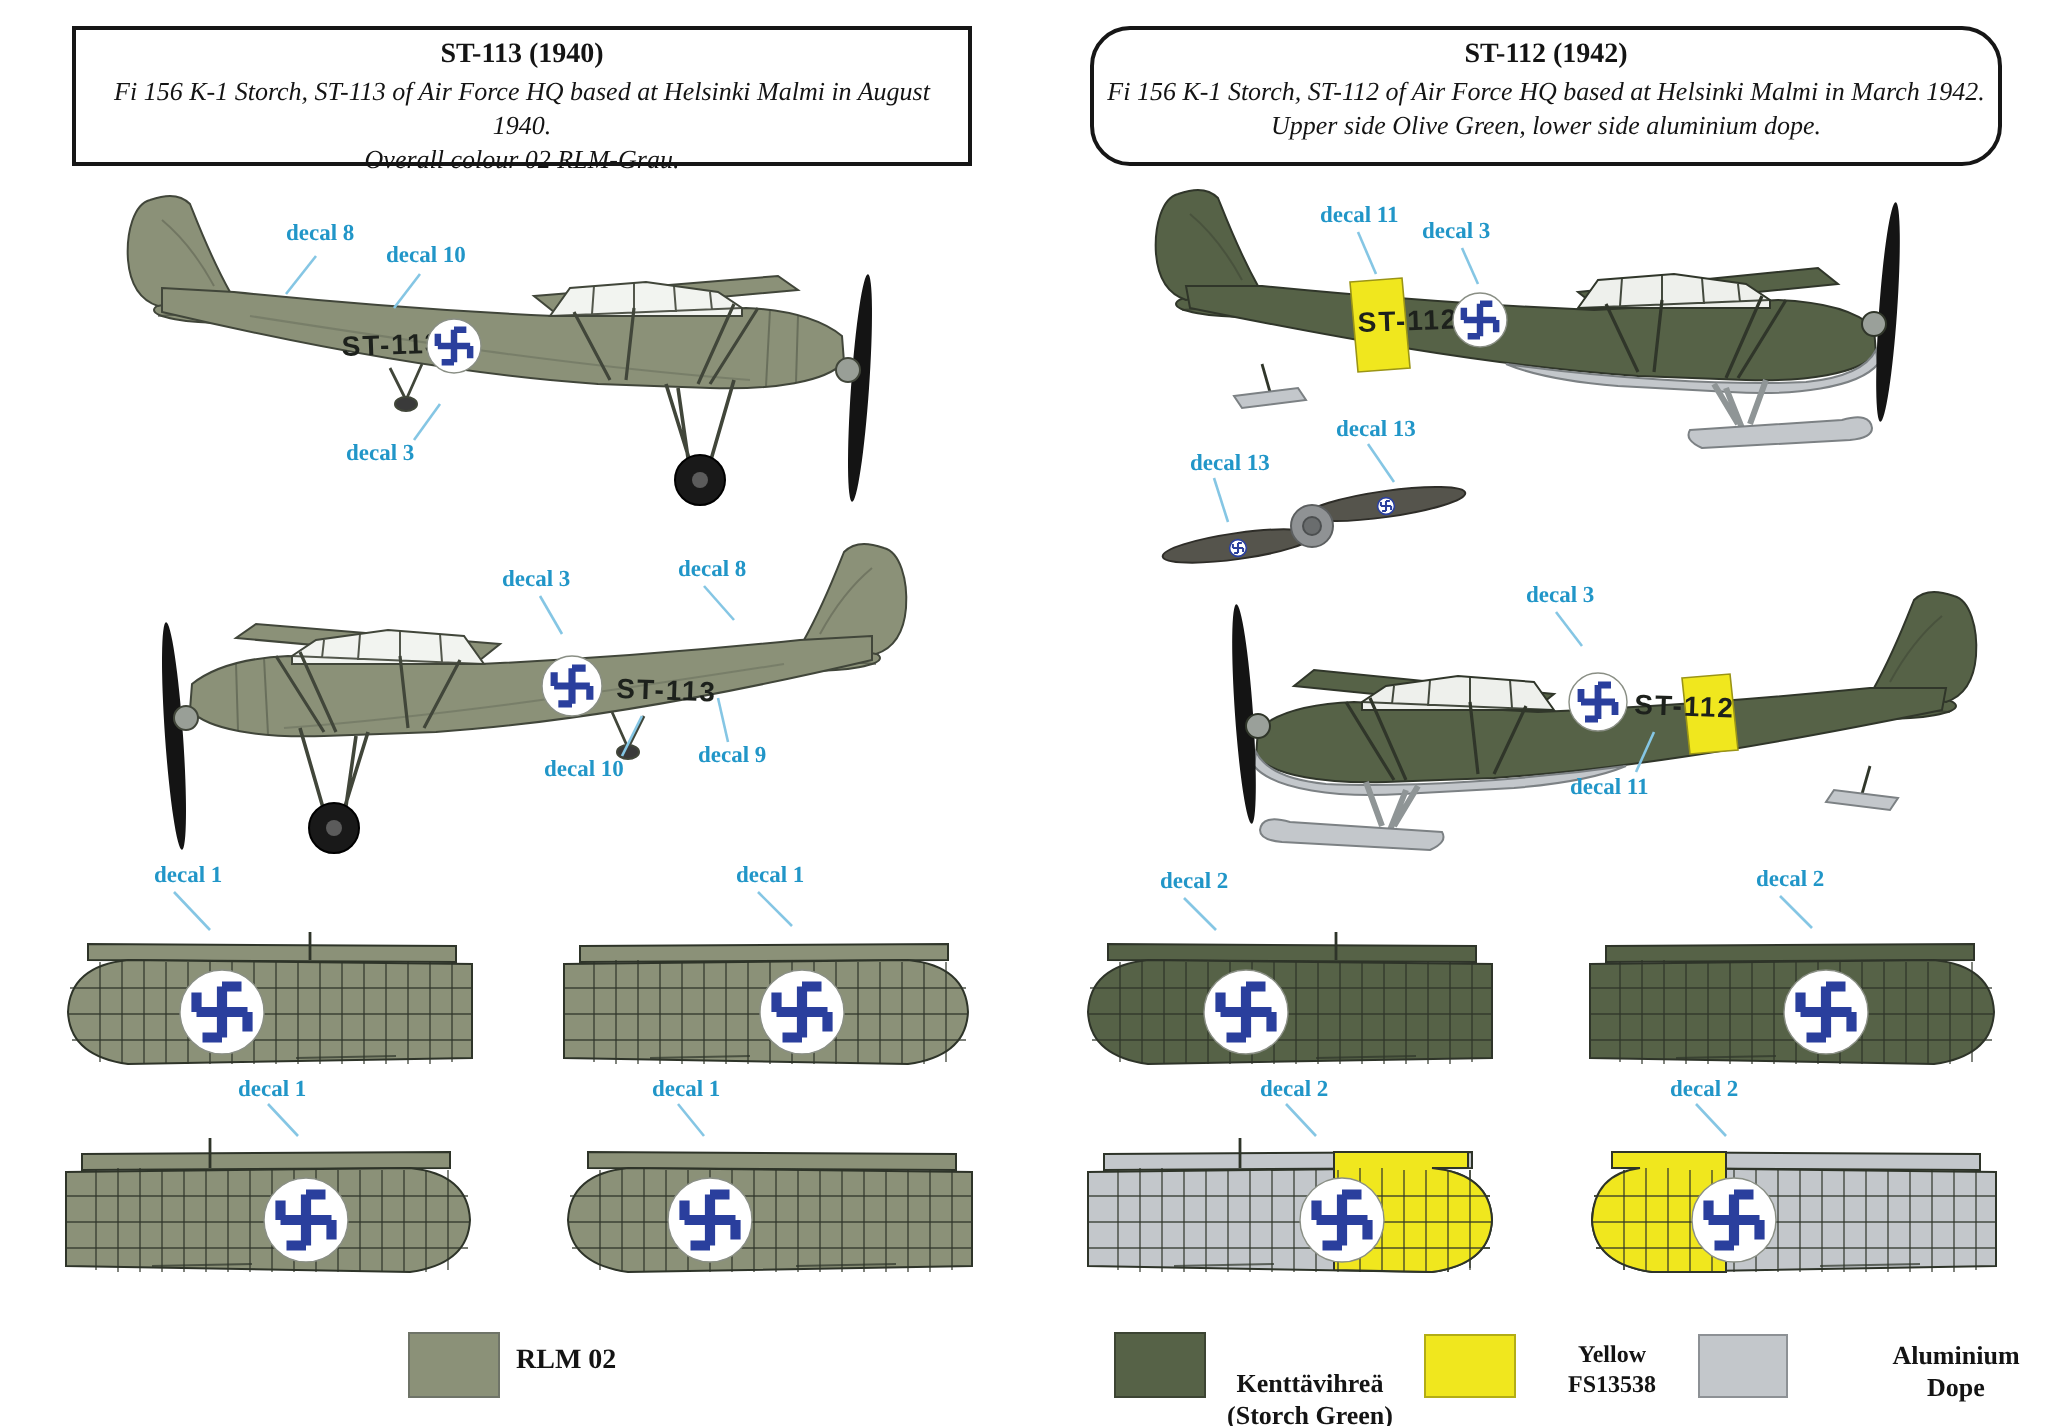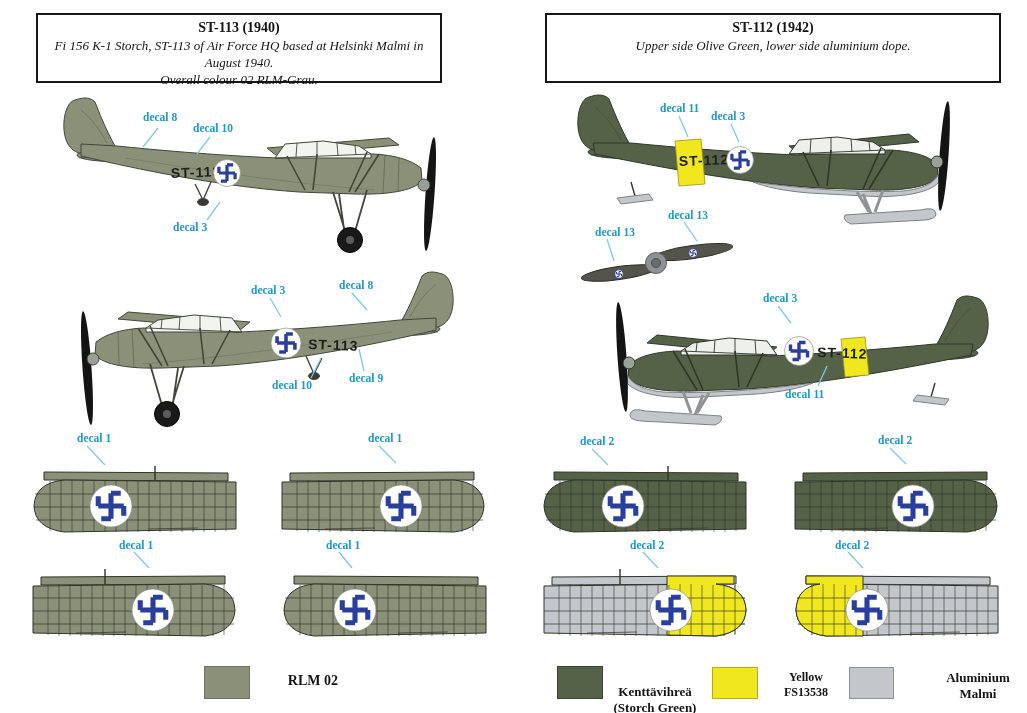--- a/index.html
+++ b/index.html
@@ -79,27 +79,28 @@
       <g id="wingTR" stroke="#2e3429" stroke-width="1">
         <path d="M15,9 L199,8 L199,16 L15,17 Z"></path>
         <path d="M7,18 L179,16 Q208,19 209,42 Q208,64 179,68 L7,65 Z"></path>
         <path d="M22,17 V67 M33,16 V68 M44,16 V68 M55,17 V68 M66,17 V68 M77,17 V68 M88,17 V68 M99,17 V68 M110,17 V68 M121,17 V68 M132,17 V68 M143,17 V68 M154,17 V68 M165,17 V68 M176,17 V68 M187,17 V68 M198,17 V67" fill="none" stroke-width=".7" stroke-opacity=".85"></path>
         <path d="M7,30 H208 M7,43 H209 M7,56 H208" fill="none" stroke-width=".8" stroke-opacity=".85"></path>
         <path d="M50,65 L100,64" fill="none" stroke-opacity=".7"></path>
       </g>
     </defs>
   </svg>
 
-  <div class="titlebox" style="left:36px;top:13px;width:406px;height:70px;">
+  <div class="titlebox" style="left:36px;top:13px;width:450px;height:70px;">
     <div class="tb-title">ST-113 (1940)</div>
     <div class="tb-line">Fi 156 K-1 Storch, ST-113 of Air Force HQ based at Helsinki Malmi in August 1940.</div>
     <div class="tb-line">Overall colour 02 RLM-Grau.</div>
   </div>
-  <div class="titlebox" style="left:545px;top:13px;width:456px;height:70px;">
+  <div class="titlebox" style="left:545px;top:13px;width:456px;height:70px;border-radius:20px;">
     <div class="tb-title">ST-112 (1942)</div>
+    <div class="tb-line">Fi 156 K-1 Storch, ST-112 of Air Force HQ based at Helsinki Malmi in March 1942.</div>
     <div class="tb-line">Upper side Olive Green, lower side aluminium dope.</div>
   </div>
 
   <svg class="art" style="left:55px;top:96px;" width="420" height="165" viewBox="0 0 420 165">
     <use href="#storch1" xlink:href="#storch1"></use>
     <text class="ac-code" x="116" y="82" font-size="14" transform="rotate(-2 116 82)">ST-113</text>
     <g>
       <circle cx="172" cy="77" r="13.5" fill="#ffffff" stroke="#8a8f85" stroke-width=".7"></circle>
       <use href="#hak" xlink:href="#hak" transform="translate(172,77) scale(0.95)"></use>
     </g>
@@ -262,21 +263,21 @@
       <line x1="592" y1="449" x2="608" y2="465"></line>
       <line x1="890" y1="448" x2="906" y2="464"></line>
       <line x1="643" y1="552" x2="658" y2="568"></line>
       <line x1="848" y1="552" x2="863" y2="568"></line>
     </g>
   </svg>
 
   <svg class="swatch" style="left:204px;top:666px;" width="46" height="33">
     <rect x="0.5" y="0.5" width="45" height="32" stroke="#6f7468" stroke-width="1" fill="#8B9178"></rect>
   </svg>
-  <div class="legend-label" style="left:258px;top:672px;width:80px;font-size:14px;text-align:right;">RLM 02</div>
+  <div class="legend-label" style="left:258px;top:672px;width:80px;font-size:14px;text-align:left;">RLM 02</div>
 
   <svg class="swatch" style="left:557px;top:666px;" width="46" height="33">
     <rect x="0.5" y="0.5" width="45" height="32" stroke="#3c4433" stroke-width="1" fill="#566247"></rect>
   </svg>
   <div class="legend-label" style="left:605px;top:684px;width:100px;font-size:13px;">
     <div>Kenttävihreä</div>
     <div>(Storch Green)</div>
     <div>FS 34096</div>
   </div>
 
@@ -286,16 +287,16 @@
   <div class="legend-label" style="left:760px;top:670px;width:92px;font-size:12px;">
     <div>Yellow</div>
     <div>FS13538</div>
   </div>
 
   <svg class="swatch" style="left:849px;top:667px;" width="45" height="32">
     <rect x="0.5" y="0.5" width="44" height="31" stroke="#8d9195" stroke-width="1" fill="#C3C7CB"></rect>
   </svg>
   <div class="legend-label" style="left:932px;top:670px;width:92px;font-size:13px;">
     <div>Aluminium</div>
-    <div>Malmi</div>
+    <div>Dope</div>
   </div>
 
 </div>
 
 </body></html>

